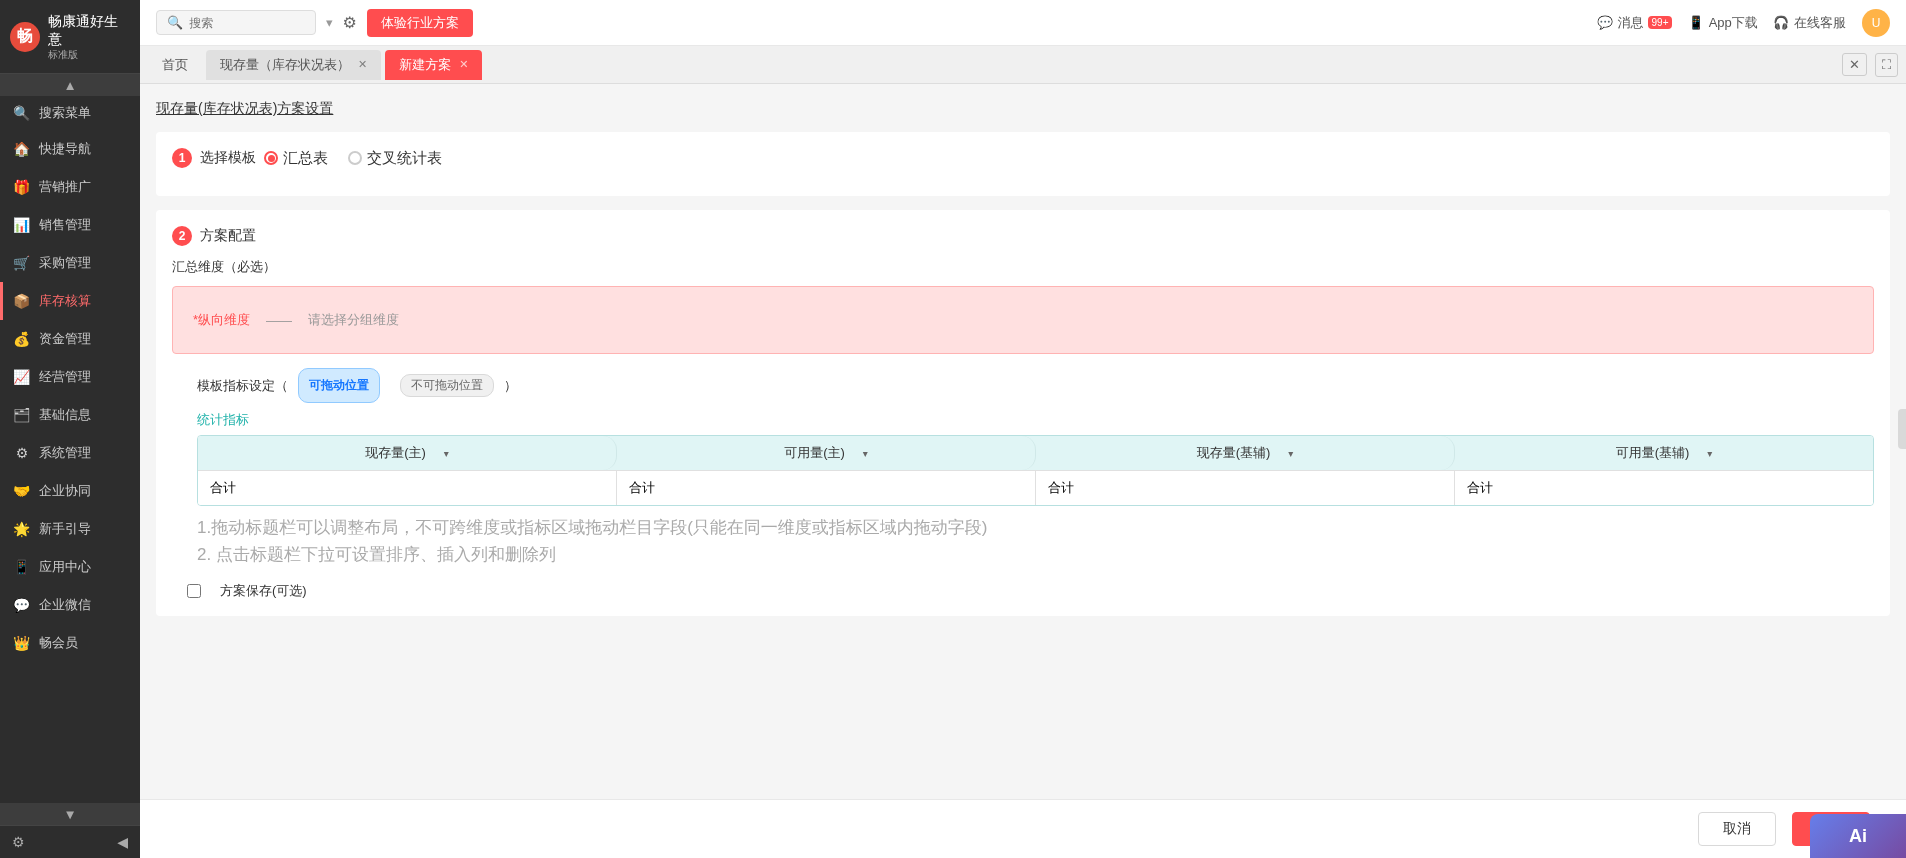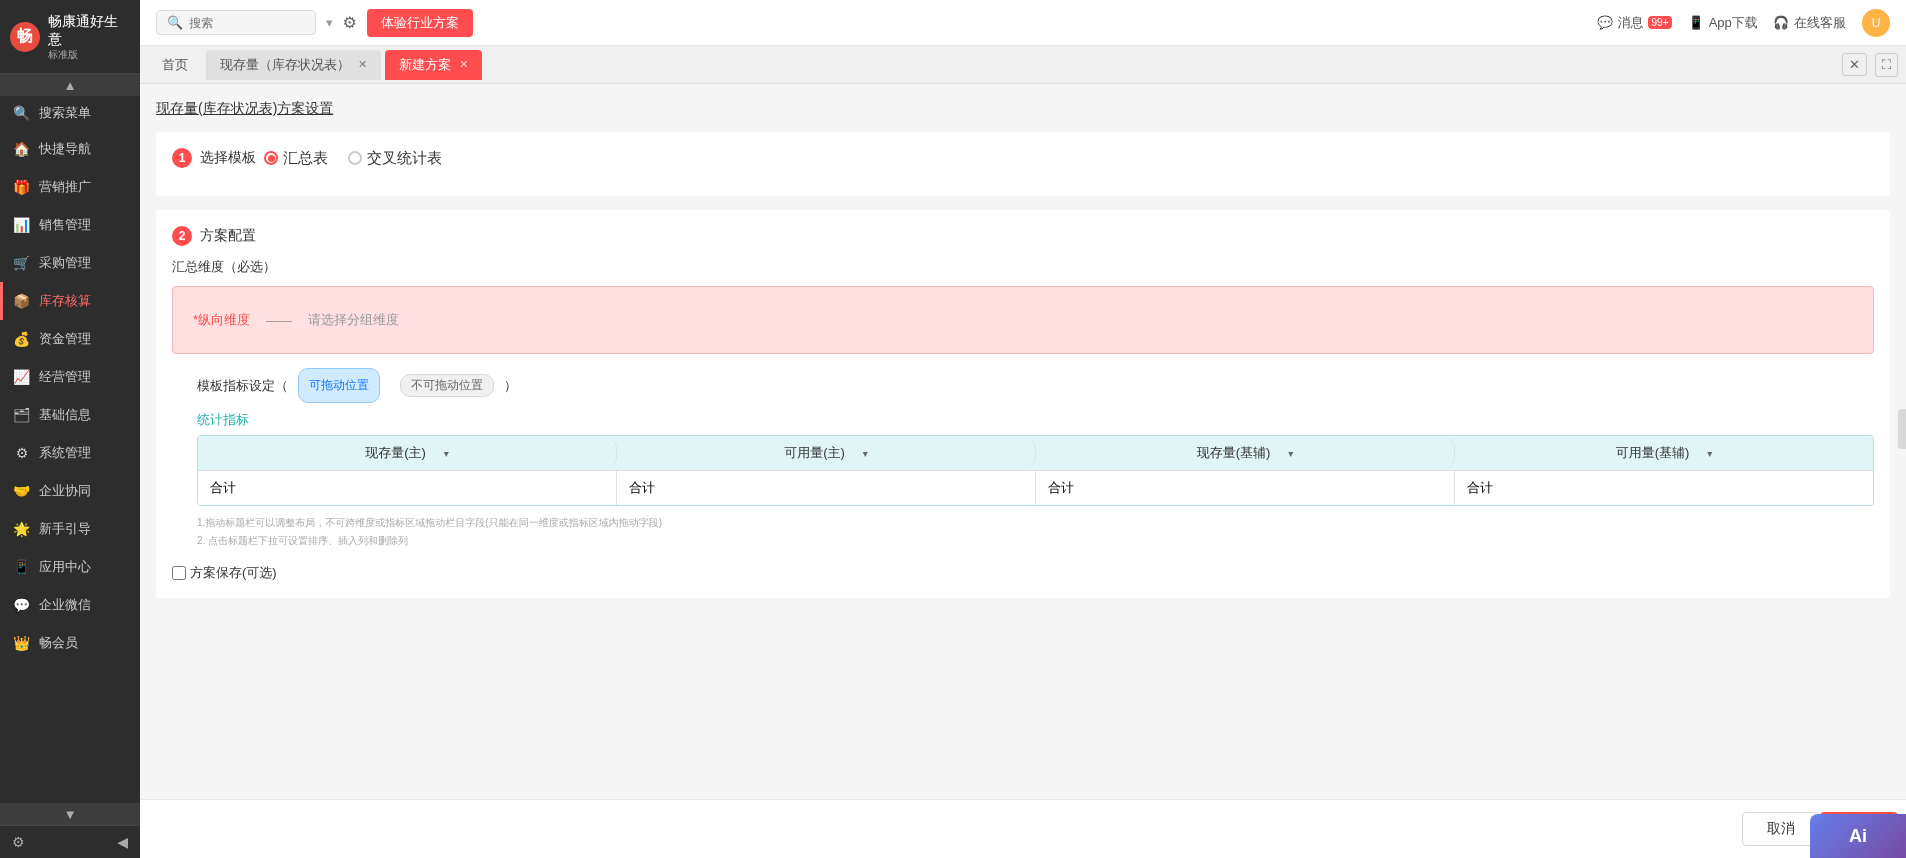--- a/index.html
+++ b/index.html
@@ -158,54 +158,54 @@
       display: flex; align-items: center; gap: 16px;
       margin-bottom: 14px;
     }
     .dimension-required { color: #ff4d4f; font-size: 13px; }
     .dimension-arrow { color: #999; font-size: 13px; }
     .dimension-placeholder { color: #999; font-size: 13px; }
 
     
     .indicator-settings { margin-bottom: 14px; margin-left: 25px; }
     .indicator-settings-label { font-size: 13px; color: #333; margin-bottom: 8px; display: flex; align-items: center; gap: 10px; }
-    .drag-badge { background: #d0eaff; border: 1px solid #91caff; border-radius: 10px; padding: 8px 10px; font-size: 12px; color: #1677ff; }
+    .drag-badge { background: #d0eaff; border: 1px solid #91caff; border-radius: 10px; padding: 8px 10px; font-size: 12px; color: #1677ff; font-weight: bold; }
     .no-drag-badge { background: #f0f0f0; border: 1px solid #d9d9d9; border-radius: 10px; padding: 2px 10px; font-size: 12px; color: #666; }
 
     .stats-table { border: 1px solid #b7e0e0; border-radius: 4px; overflow: hidden; }
     .stats-label { color: #20b2aa; font-size: 13px; margin-bottom: 6px; font-weight: 500; }
 
     .stats-header-row { display: flex; background: #e0f5f5; }
     .stats-data-row { display: flex; background: #fff; border-top: 1px solid #e0e0e0; }
     .stats-cell {
       flex: 1; padding: 8px 12px; text-align: center; font-size: 13px; color: #333;
       display: flex; align-items: center; justify-content: center; gap: 18px;
       border-right: 1px solid #d0e8e8;
       border-radius: 14px;
     }
     .stats-cell:last-child { border-right: none; }
     .stats-cell-data { flex: 1; padding: 8px 12px; font-size: 13px; color: #000000; border-right: 1px solid #e0e0e0; }
     .stats-cell-data:last-child { border-right: none; }
     .dropdown-icon { font-size: 10px; color: #666; }
 
     
-    .tips { font-size: 10px; color: #aaa; margin: 10px 0; }
+    .tips { font-size: 17px; color: #aaa; margin: 10px 0; }
     .tips p { margin-bottom: 4px; }
 
     
-    .save-area { display: flex; align-items: center; gap: 4px; margin-top: 16px; }
+    .save-area { display: flex; align-items: center; gap: 19px; margin-top: 16px; margin-left: 15px; }
     .save-checkbox { width: 14px; height: 14px; cursor: pointer; }
     .save-label { font-size: 13px; color: #333; }
 
     
     .footer-bar {
       background: #fff;
       border-top: 1px solid #e8e8e8;
-      padding: 12px 8px;
-      display: flex; justify-content: flex-end; gap: 0;
+      padding: 12px 36px;
+      display: flex; justify-content: flex-end; gap: 16px;
       flex-shrink: 0;
       align-items: center;
     }
     .btn-cancel { background: #fff; border: 1px solid #d9d9d9; border-radius: 4px; padding: 7px 24px; cursor: pointer; font-size: 14px; color: #333; }
     .btn-query { background: #ff4d4f; border: 1px solid #ff4d4f; border-radius: 4px; padding: 7px 24px; cursor: pointer; font-size: 14px; color: #fff; }
 
     
     .ai-float-btn {
       position: fixed; bottom: 0; right: 0;
       width: 96px; height: 44px;

